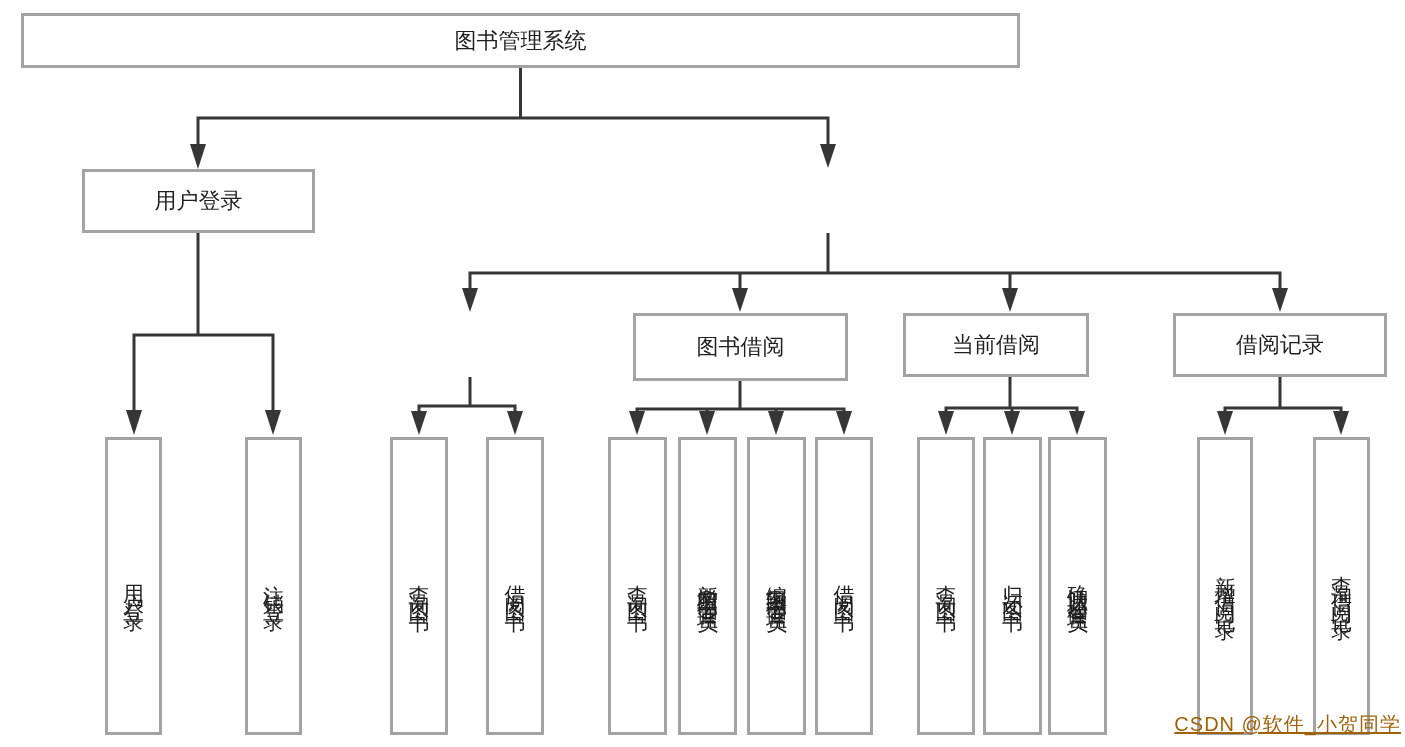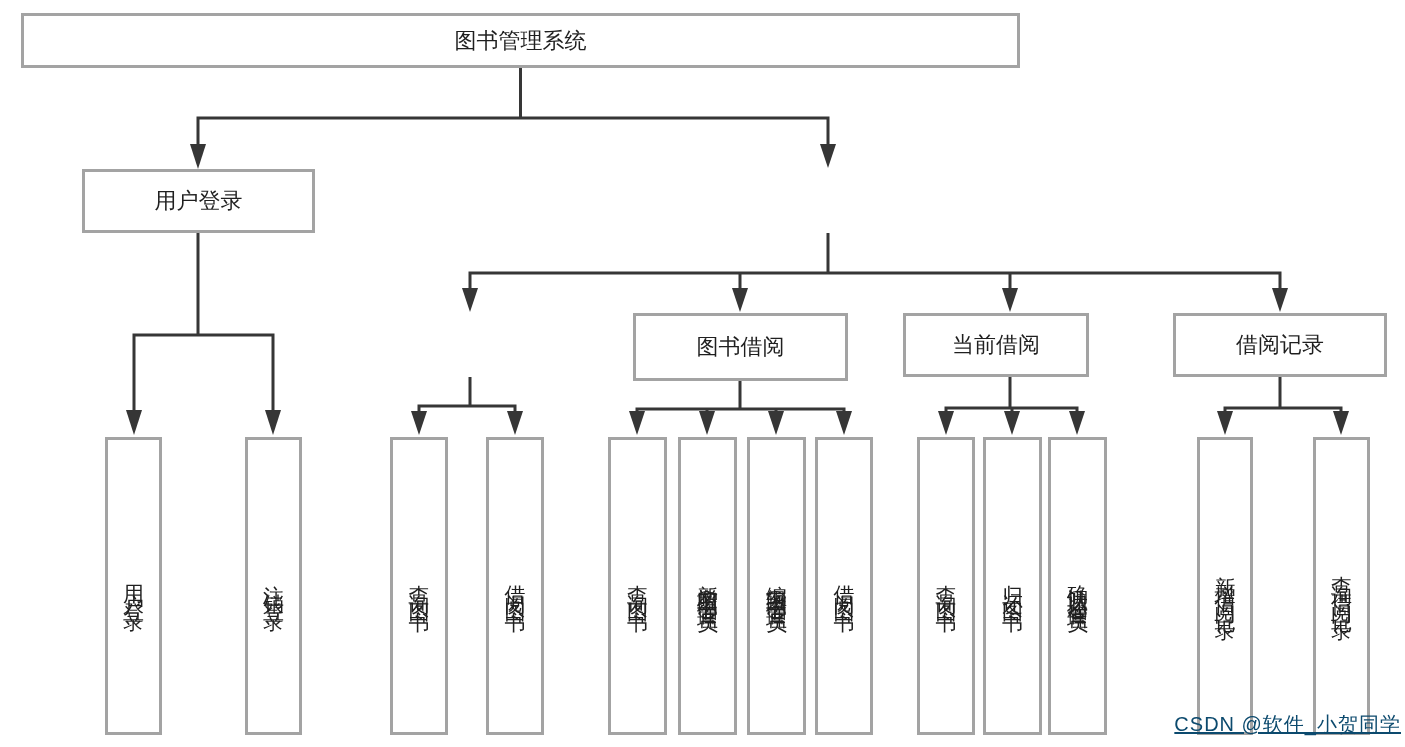--- a/index.html
+++ b/index.html
@@ -24,21 +24,21 @@
   .vert{
     writing-mode:vertical-rl;
     letter-spacing:9px;
     font-size:21px;
   }
   .vert.tight{letter-spacing:4px;}
   #watermark{
     position:absolute;
     right:4px;top:711px;
     font-size:20px;
-    color:#0c4a6e;
+    color:#a16207;
     text-decoration:underline;
     letter-spacing:1px;
     z-index:5;
   }
 </style>
 </head>
 <body>
 
 <div id="canvas">
 

